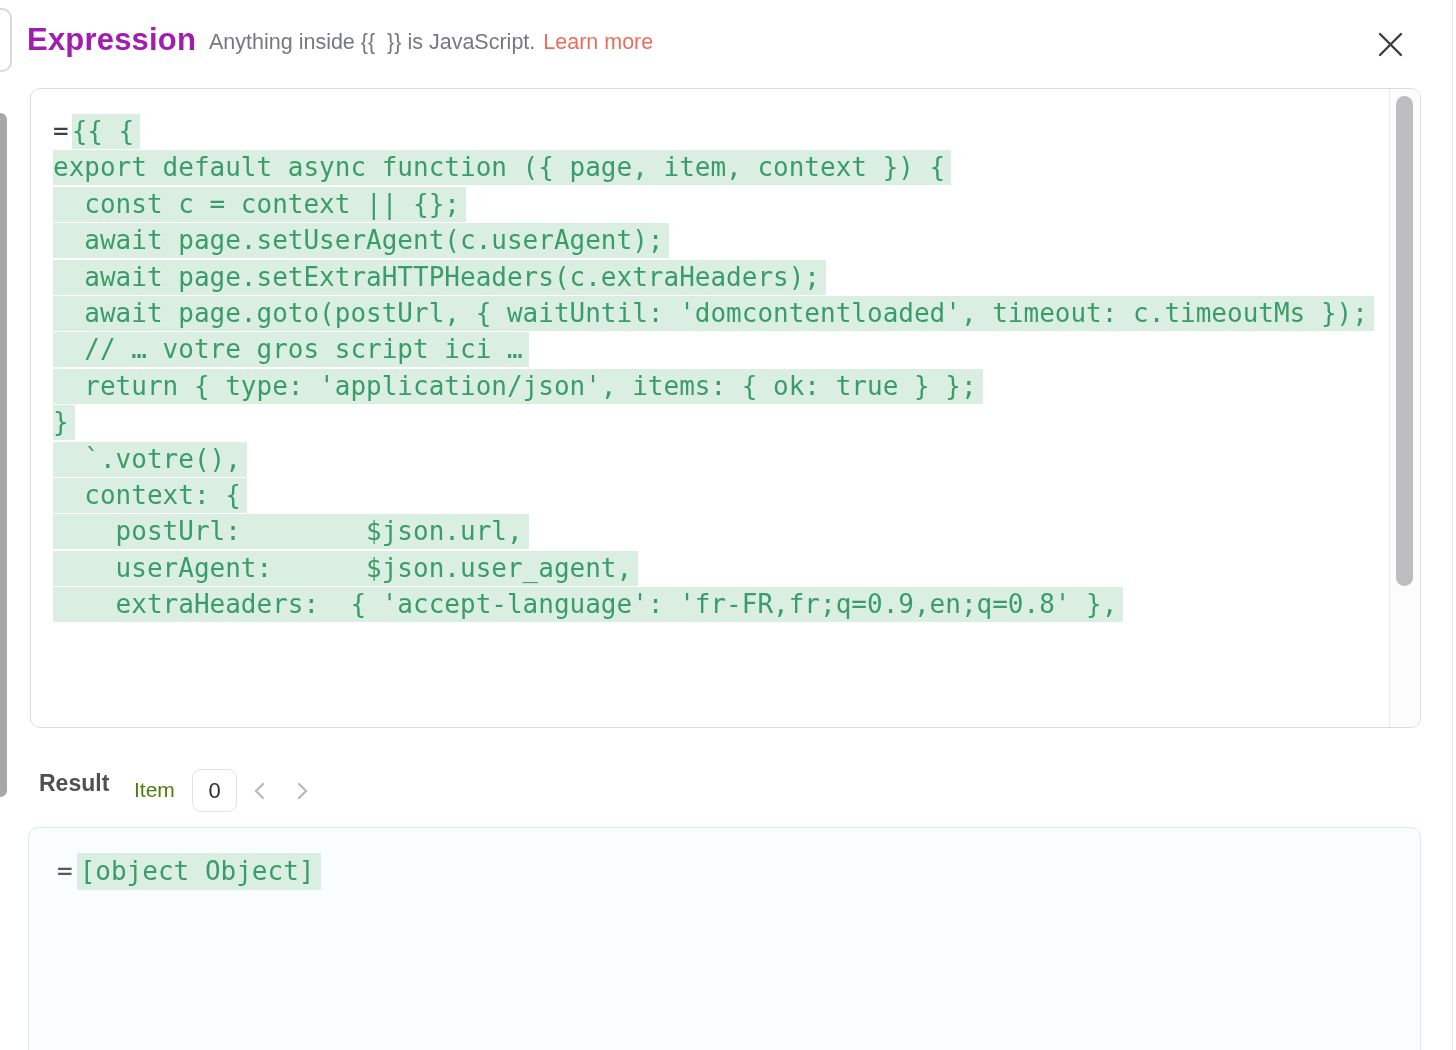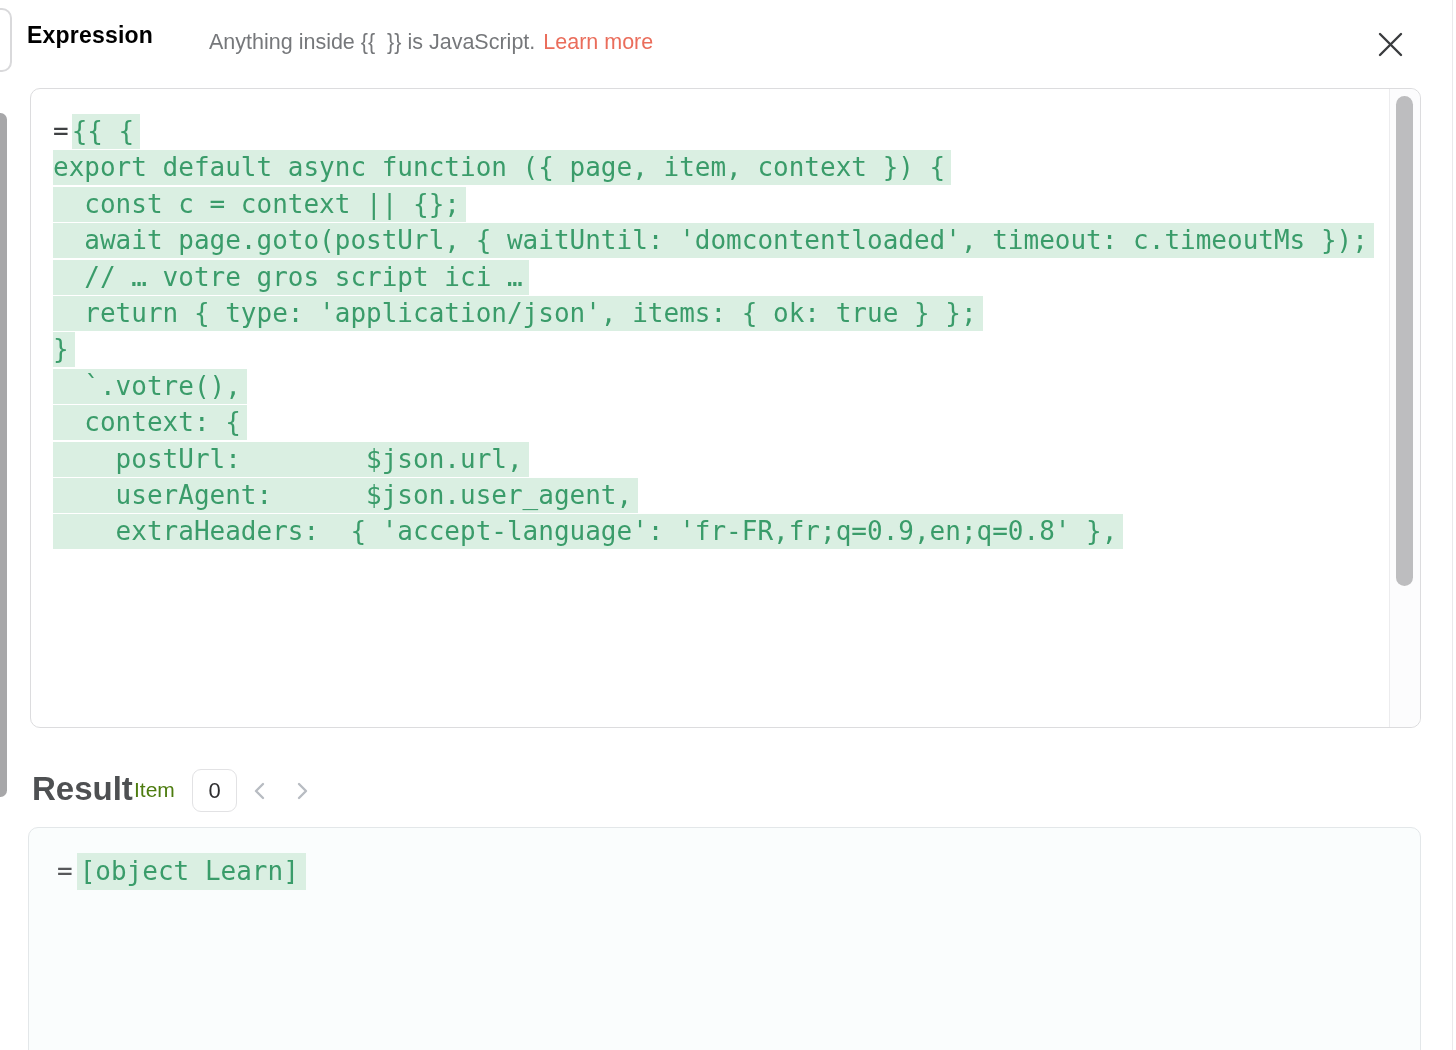--- a/index.html
+++ b/index.html
@@ -21,21 +21,21 @@
     background: #a7a7a9; border-radius: 7px;
   }
   .right-edge-line {
     position: absolute; left: 1452px; top: 0; width: 1px; height: 1050px;
     background: #eaeaec;
   }
 
   
   .title {
     position: absolute; left: 27px; top: 22px;
-    font-size: 23px; font-weight: 600; color: #000000; letter-spacing: 0.2px;
+    font-size: 31px; font-weight: 600; color: #a21caf; letter-spacing: 0.2px;
   }
   .subtitle-row {
     position: absolute; left: 209px; top: 30px;
     font-size: 21.5px; color: #76787b; white-space: pre;
   }
   .learn-more {
     color: var(--learn-more, #ea6d5b); cursor: pointer; margin-left: 8px;
   }
   .close-btn {
     position: absolute; left: 1372px; top: 26px; width: 36px; height: 36px;
@@ -68,22 +68,22 @@
     background: #fcfcfd; border-left: 1px solid #ececee;
     border-radius: 0 10px 10px 0;
   }
   .editor-scroll-thumb {
     position: absolute; left: 6px; top: 7px; width: 17px; height: 490px;
     background: #bdbdbf; border-radius: 9px; cursor: pointer;
   }
 
   
   .result-title {
-    position: absolute; left: 32px; top: 770px;
-    font-size: 33px; font-weight: 600; color: #4e5052;
+    position: absolute; left: 39px; top: 770px;
+    font-size: 23px; font-weight: 600; color: #4e5052;
   }
   .item-label {
     position: absolute; left: 134px; top: 778px;
     font-size: 21px; color: #4d7c0f;
   }
   .item-index {
     position: absolute; left: 192px; top: 769px; width: 45px; height: 43px;
     border: 1px solid #e2e2e4; border-radius: 9px; background: #fff;
     display: flex; align-items: center; justify-content: center;
     font-size: 22px; color: #2e2e30; cursor: text;
@@ -123,20 +123,22 @@
     <line x1="3" y1="3" x2="24" y2="24" stroke="#3a3c3e" stroke-width="2.4" stroke-linecap="round"></line>
     <line x1="24" y1="3" x2="3" y2="24" stroke="#3a3c3e" stroke-width="2.4" stroke-linecap="round"></line>
   </svg>
 </button>
 
 <div class="editor-box">
   <div class="code">
     <div class="line"><span class="eq">=</span><span class="hl">{{ {</span></div>
     <div class="line"><span class="hl">export default async function ({ page, item, context }) {</span></div>
     <div class="line"><span class="hl">  const c = context || {};</span></div>
+    <div class="line"><span class="hl">  await page.setUserAgent(c.userAgent);</span></div>
+    <div class="line"><span class="hl">  await page.setExtraHTTPHeaders(c.extraHeaders);</span></div>
     <div class="line"><span class="hl">  await page.goto(postUrl, { waitUntil: 'domcontentloaded', timeout: c.timeoutMs });</span></div>
     <div class="line"><span class="hl">  // … votre gros script ici …</span></div>
     <div class="line"><span class="hl">  return { type: 'application/json', items: { ok: true } };</span></div>
     <div class="line"><span class="hl">}</span></div>
     <div class="line"><span class="hl">  `.votre(),</span></div>
     <div class="line"><span class="hl">  context: {</span></div>
     <div class="line"><span class="hl">    postUrl:        $json.url,</span></div>
     <div class="line"><span class="hl">    userAgent:      $json.user_agent,</span></div>
     <div class="line"><span class="hl">    extraHeaders:  { 'accept-language': 'fr-FR,fr;q=0.9,en;q=0.8' },</span></div>
   </div>
@@ -153,14 +155,14 @@
     <polyline points="12,2 5,9 12,16" fill="none" stroke="#b8bcc2" stroke-width="2.4" stroke-linecap="round" stroke-linejoin="round"></polyline>
   </svg>
 </button>
 <button class="pager-btn pager-next">
   <svg width="18" height="18" viewBox="0 0 18 18">
     <polyline points="6,2 13,9 6,16" fill="none" stroke="#b8bcc2" stroke-width="2.4" stroke-linecap="round" stroke-linejoin="round"></polyline>
   </svg>
 </button>
 
 <div class="result-box">
-  <div class="result-line"><span class="eq">=</span><span class="hl">[object Learn]</span></div>
+  <div class="result-line"><span class="eq">=</span><span class="hl">[object Object]</span></div>
 </div>
 
 </body></html>

